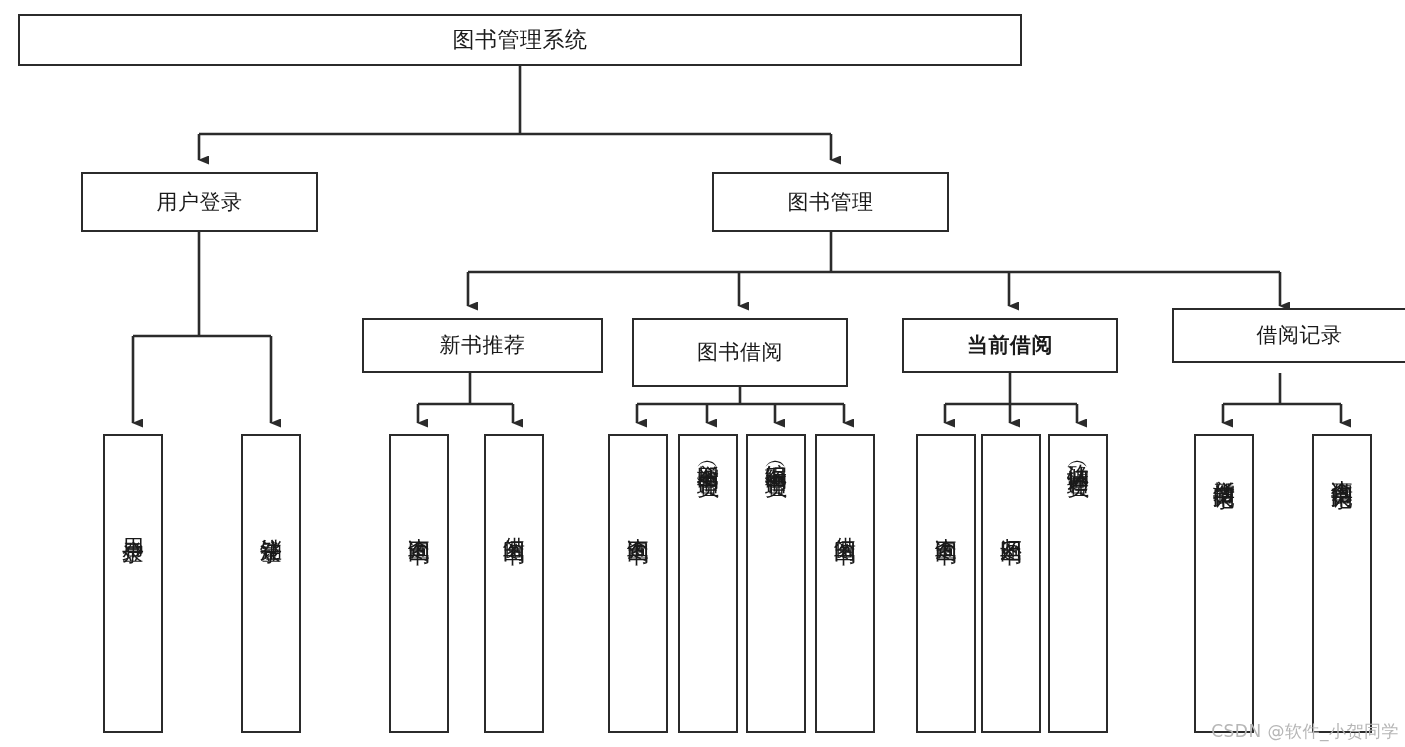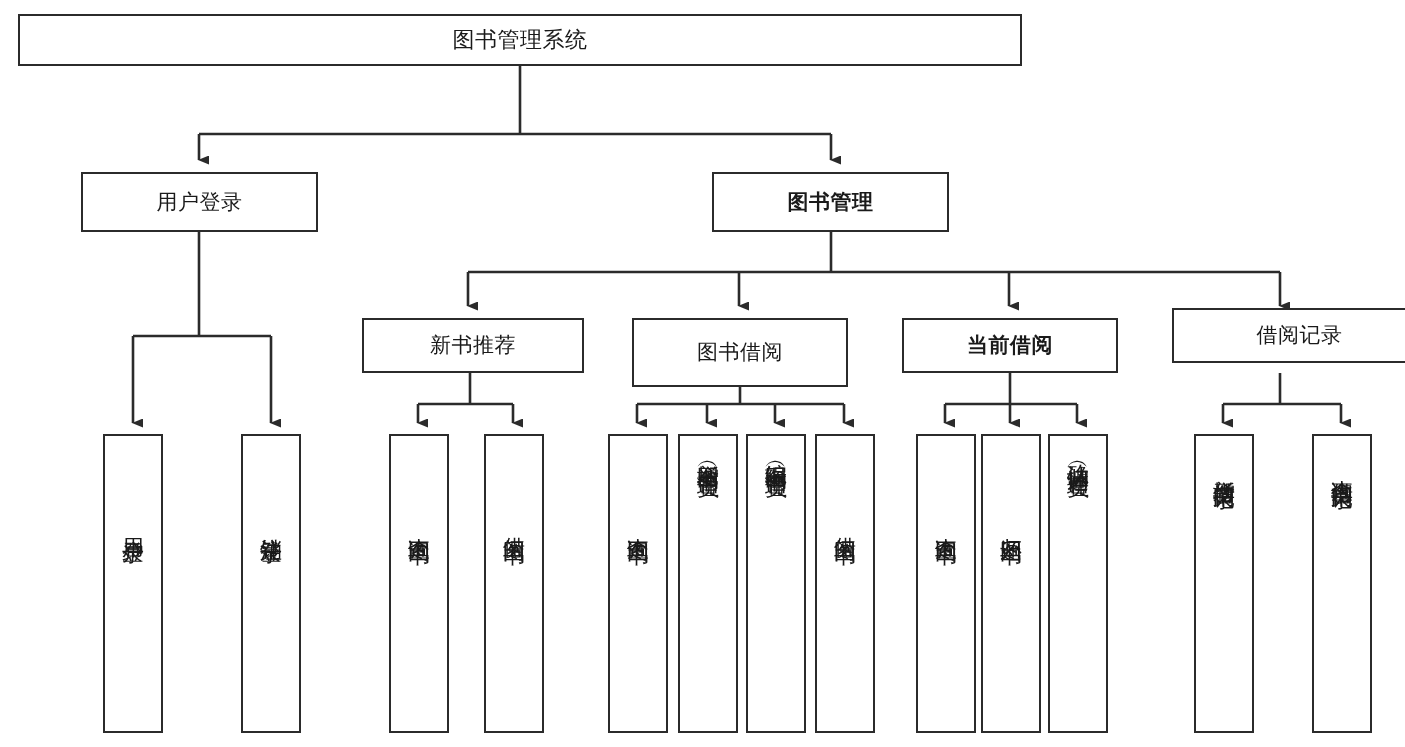--- a/index.html
+++ b/index.html
@@ -137,25 +137,25 @@
   </svg>
 
   <div class="node root horizontal" style="left:18px; top:14px; width:1004px; height:52px;">
     <span class="node-label">图书管理系统</span>
   </div>
 
   <div class="node horizontal" style="left:81px; top:172px; width:237px; height:60px;">
     <span class="node-label">用户登录</span>
   </div>
 
-  <div class="node horizontal" style="left:712px; top:172px; width:237px; height:60px;font-weight:bold;">
+  <div class="node horizontal" style="left:712px; top:172px; width:237px; height:60px;">
     <span class="node-label">图书管理</span>
   </div>
 
-  <div class="node horizontal" style="left:362px; top:318px; width:222px; height:55px;">
+  <div class="node horizontal" style="left:362px; top:318px; width:241px; height:55px;">
     <span class="node-label">新书推荐</span>
   </div>
 
   <div class="node horizontal" style="left:632px; top:318px; width:216px; height:69px;">
     <span class="node-label">图书借阅</span>
   </div>
 
   <div class="node horizontal" style="left:902px; top:318px; width:216px; height:55px;font-weight:bold;">
     <span class="node-label">当前借阅</span>
   </div>
@@ -209,13 +209,14 @@
   </div>
 
   <div class="node vertical tallish" style="left:1194px; top:434px; width:60px; height:299px;">
     <span class="node-label">新增借阅记录</span>
   </div>
 
   <div class="node vertical tallish" style="left:1312px; top:434px; width:60px; height:299px;">
     <span class="node-label">查询借阅记录</span>
   </div>
 
+  <div id="watermark">CSDN @软件_小贺同学</div>
 </div>
 
 </body></html>

